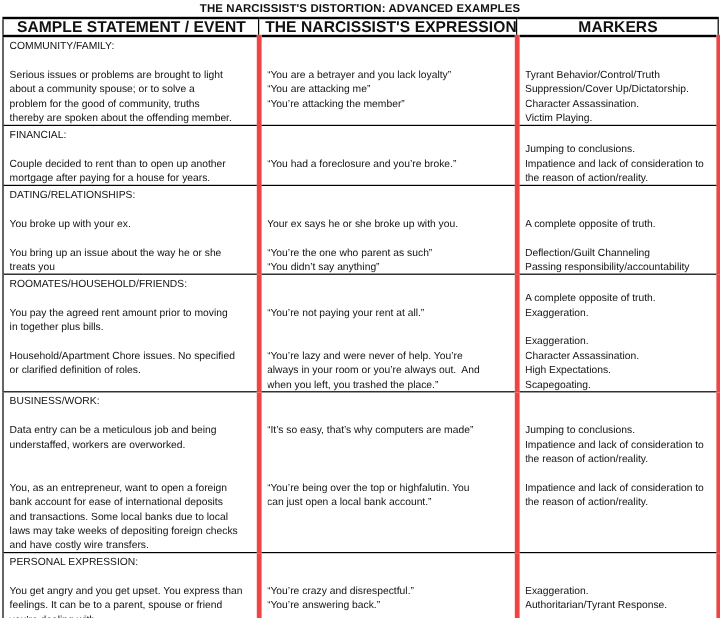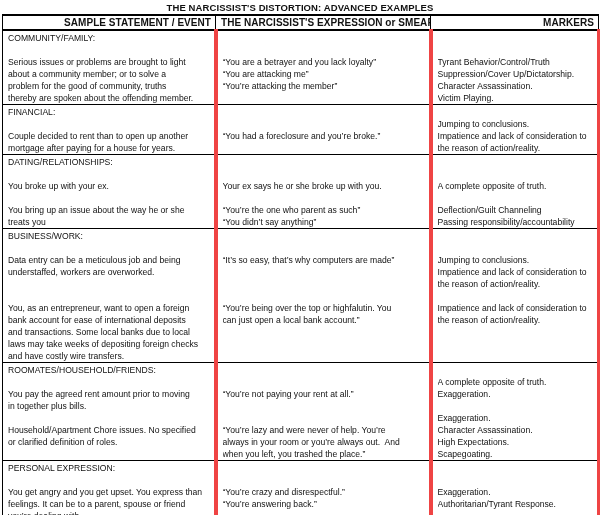--- a/index.html
+++ b/index.html
@@ -33,23 +33,23 @@
     width: 596px;
     margin-left: 2px;
   }
   col.c1 { width: 213px; }
   col.c2 { width: 215px; }
   col.c3 { width: 168px; }
   th {
     border: 1px solid #000;
     border-top-width: 2px;
     border-bottom-width: 2px;
-    font-size: 10px;
+    font-size: 13px;
     font-weight: bold;
-    text-align: right;
+    text-align: center;
     vertical-align: middle;
     padding: 1px 4px 1px 5px;
     line-height: 11px;
     white-space: nowrap;
     overflow: hidden;
     letter-spacing: 0.05px;
   }
   td {
     border-left: 1px solid #000;
     border-right: 4px solid #ef4444;
@@ -84,21 +84,21 @@
         <th>THE NARCISSIST'S EXPRESSION or SMEAR</th>
         <th>MARKERS</th>
       </tr>
     </thead>
     <tbody>
         <tr>
           <td>
             <div class="ln">COMMUNITY/FAMILY:</div>
             <div class="ln"></div>
             <div class="ln">Serious issues or problems are brought to light</div>
-            <div class="ln">about a community member; or to solve a</div>
+            <div class="ln">about a community spouse; or to solve a</div>
             <div class="ln">problem for the good of community, truths</div>
             <div class="ln">thereby are spoken about the offending member.</div>
           </td>
           <td>
             <div class="ln"></div>
             <div class="ln"></div>
             <div class="ln">“You are a betrayer and you lack loyalty”</div>
             <div class="ln">“You are attacking me”</div>
             <div class="ln">“You’re attacking the member”</div>
           </td>
@@ -147,20 +147,51 @@
             <div class="ln">“You’re the one who parent as such”</div>
             <div class="ln">“You didn’t say anything”</div>
           </td>
           <td>
             <div class="ln"></div>
             <div class="ln"></div>
             <div class="ln">A complete opposite of truth.</div>
             <div class="ln"></div>
             <div class="ln">Deflection/Guilt Channeling</div>
             <div class="ln">Passing responsibility/accountability</div>
+          </td>
+        </tr>
+        <tr>
+          <td>
+            <div class="ln">ROOMATES/HOUSEHOLD/FRIENDS:</div>
+            <div class="ln"></div>
+            <div class="ln">You pay the agreed rent amount prior to moving</div>
+            <div class="ln">in together plus bills.</div>
+            <div class="ln"></div>
+            <div class="ln">Household/Apartment Chore issues. No specified</div>
+            <div class="ln">or clarified definition of roles.</div>
+          </td>
+          <td>
+            <div class="ln"></div>
+            <div class="ln"></div>
+            <div class="ln">“You’re not paying your rent at all.”</div>
+            <div class="ln"></div>
+            <div class="ln"></div>
+            <div class="ln">“You’re lazy and were never of help. You’re</div>
+            <div class="ln">always in your room or you’re always out.  And</div>
+            <div class="ln">when you left, you trashed the place.”</div>
+          </td>
+          <td>
+            <div class="ln"></div>
+            <div class="ln">A complete opposite of truth.</div>
+            <div class="ln">Exaggeration.</div>
+            <div class="ln"></div>
+            <div class="ln">Exaggeration.</div>
+            <div class="ln">Character Assassination.</div>
+            <div class="ln">High Expectations.</div>
+            <div class="ln">Scapegoating.</div>
           </td>
         </tr>
         <tr>
           <td>
             <div class="ln">BUSINESS/WORK:</div>
             <div class="ln"></div>
             <div class="ln">Data entry can be a meticulous job and being</div>
             <div class="ln">understaffed, workers are overworked.</div>
             <div class="ln"></div>
             <div class="ln"></div>
@@ -186,51 +217,20 @@
             <div class="ln">Jumping to conclusions.</div>
             <div class="ln">Impatience and lack of consideration to</div>
             <div class="ln">the reason of action/reality.</div>
             <div class="ln"></div>
             <div class="ln">Impatience and lack of consideration to</div>
             <div class="ln">the reason of action/reality.</div>
           </td>
         </tr>
         <tr>
           <td>
-            <div class="ln">ROOMATES/HOUSEHOLD/FRIENDS:</div>
-            <div class="ln"></div>
-            <div class="ln">You pay the agreed rent amount prior to moving</div>
-            <div class="ln">in together plus bills.</div>
-            <div class="ln"></div>
-            <div class="ln">Household/Apartment Chore issues. No specified</div>
-            <div class="ln">or clarified definition of roles.</div>
-          </td>
-          <td>
-            <div class="ln"></div>
-            <div class="ln"></div>
-            <div class="ln">“You’re not paying your rent at all.”</div>
-            <div class="ln"></div>
-            <div class="ln"></div>
-            <div class="ln">“You’re lazy and were never of help. You’re</div>
-            <div class="ln">always in your room or you’re always out.  And</div>
-            <div class="ln">when you left, you trashed the place.”</div>
-          </td>
-          <td>
-            <div class="ln"></div>
-            <div class="ln">A complete opposite of truth.</div>
-            <div class="ln">Exaggeration.</div>
-            <div class="ln"></div>
-            <div class="ln">Exaggeration.</div>
-            <div class="ln">Character Assassination.</div>
-            <div class="ln">High Expectations.</div>
-            <div class="ln">Scapegoating.</div>
-          </td>
-        </tr>
-        <tr>
-          <td>
             <div class="ln">PERSONAL EXPRESSION:</div>
             <div class="ln"></div>
             <div class="ln">You get angry and you get upset. You express than</div>
             <div class="ln">feelings. It can be to a parent, spouse or friend</div>
             <div class="ln">you’re dealing with.</div>
           </td>
           <td>
             <div class="ln"></div>
             <div class="ln"></div>
             <div class="ln">“You’re crazy and disrespectful.”</div>

